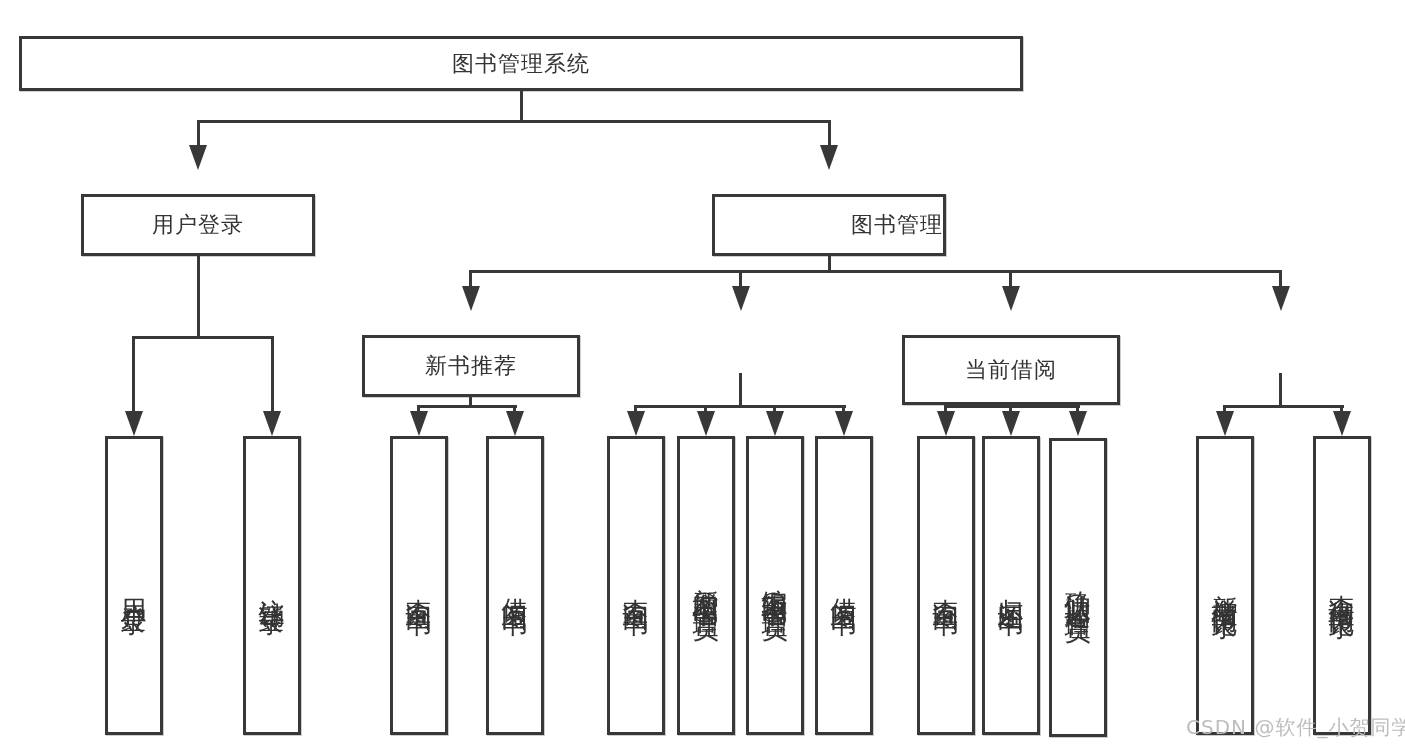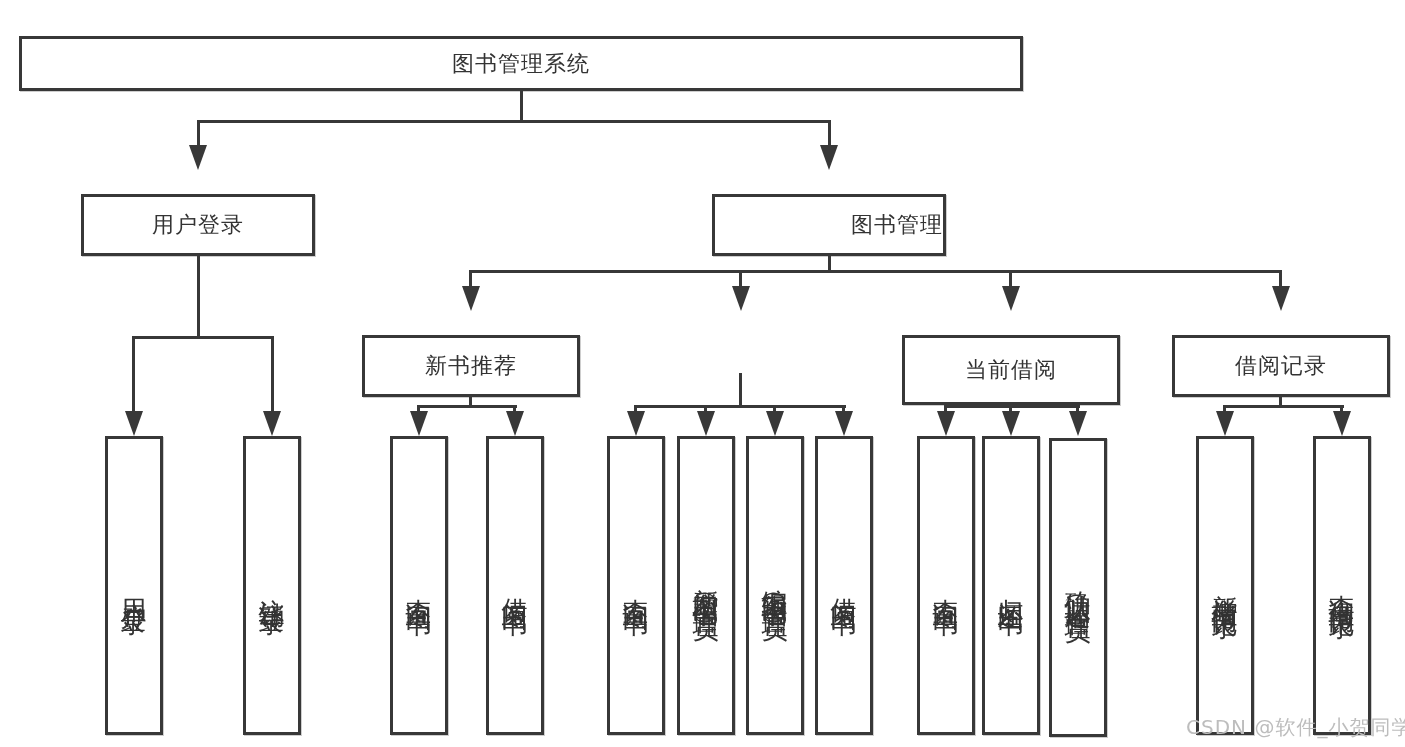--- a/index.html
+++ b/index.html
@@ -125,23 +125,20 @@
   <div class="box hbox" style="left:712px;top:170px;width:234px;height:62px;justify-content:flex-end;">
     <span>图书管理</span>
   </div>
 
   <div class="box hbox" style="left:362px;top:311px;width:218px;height:62px;">
     <span>新书推荐</span>
   </div>
   <div class="box hbox" style="left:902px;top:311px;width:218px;height:70px;">
     <span>当前借阅</span>
   </div>
-  <div class="box hbox" style="left:1172px;top:311px;width:218px;height:62px;">
-    <span>借阅记录</span>
-  </div>
 
   <div class="box vbox" style="left:105px;top:436px;width:58px;height:299px;">
     <span>用户登录</span>
   </div>
   <div class="box vbox" style="left:243px;top:436px;width:58px;height:299px;">
     <span>注销登录</span>
   </div>
 
   <div class="box vbox" style="left:390px;top:436px;width:58px;height:299px;">
     <span>查询图书</span>

